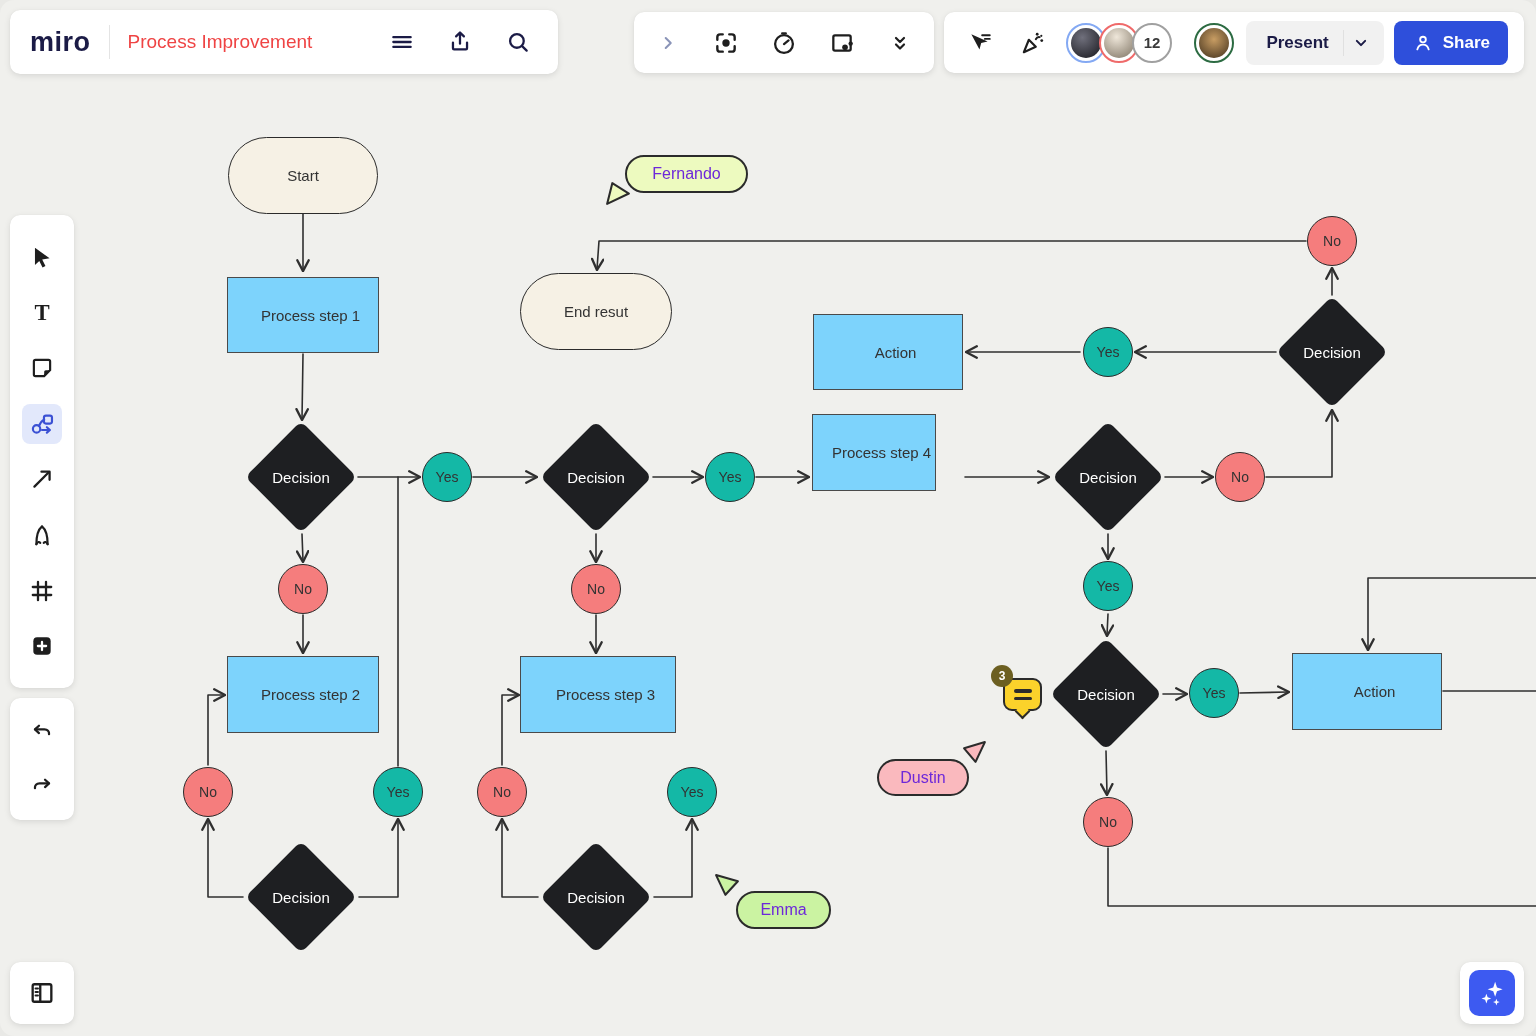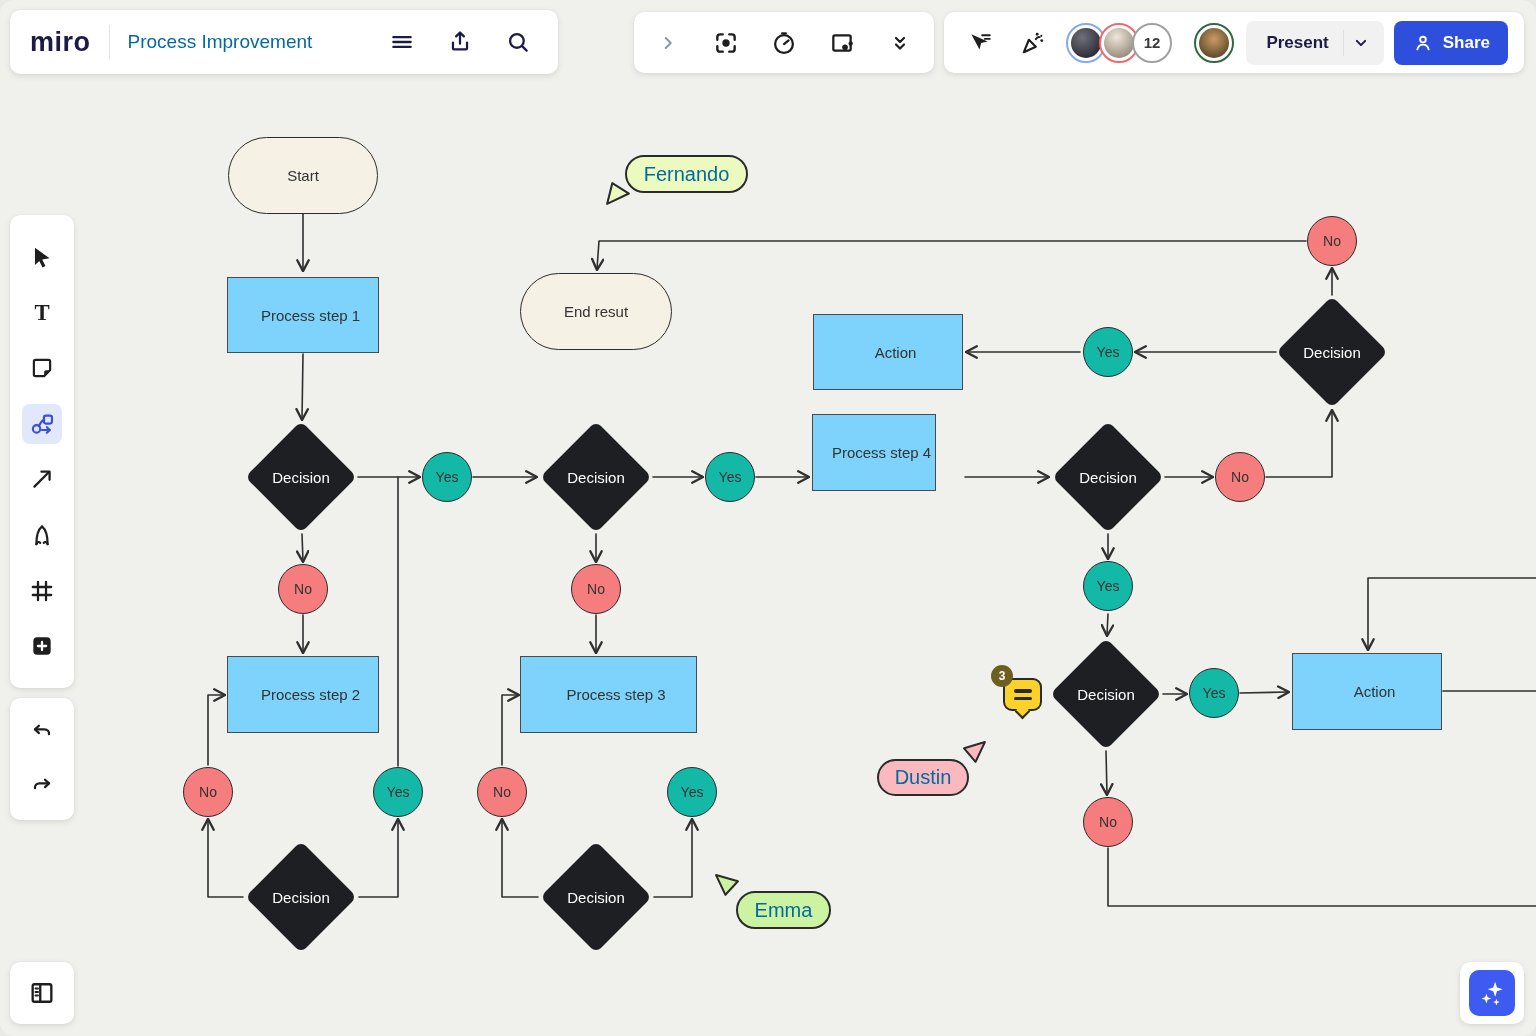--- a/index.html
+++ b/index.html
@@ -12,21 +12,21 @@
            box-shadow:0 2px 6px rgba(0,0,0,.10), 0 0 1px rgba(0,0,0,.08);
            display:flex; align-items:center; }
   .icon-btn { display:flex; align-items:center; justify-content:center; width:40px; height:40px;
               border-radius:8px; cursor:pointer; flex:0 0 auto; }
   .icon-btn svg { display:block; }
 
   
   #header-left { left:10px; top:10px; width:548px; height:64px; padding:0 20px; }
   .logo { font-size:27px; font-weight:700; color:#1b1b46; letter-spacing:.5px; margin-right:18px; }
   .vdiv { width:1px; height:34px; background:#e4e4e4; margin-right:18px; }
-  .board-title { font-size:19px; font-weight:500; color:#0369a1; }
+  .board-title { font-size:19px; font-weight:500; color:#ef4444; }
   #header-left .icons { margin-left:auto; display:flex; gap:18px; }
 
   
   #header-mid { left:634px; top:12px; width:300px; height:61px; padding:0 14px; justify-content:space-between; }
 
   
   #header-right { left:944px; top:12px; width:580px; height:61px; padding:0 16px; }
   .avatar { width:40px; height:40px; border-radius:50%; border:2.5px solid; background:#fff;
             display:flex; align-items:center; justify-content:center; flex:0 0 auto; }
   .avatar .photo { width:30px; height:30px; border-radius:50%; }
@@ -69,21 +69,21 @@
   .node.yes { background:#14b8a6; }
   .node.no  { background:#f57d7d; }
   .node.decision { background:transparent; border:none; }
   .diamond-shape { position:absolute; left:50%; top:50%; width:79px; height:79px;
                    transform:translate(-50%,-50%) rotate(45deg); background:#1e1f22; border-radius:7px; }
   .node.decision .node-label { position:relative; color:#fff; }
 
   
   .cursor { position:absolute; }
   .cursor .pill { border:2px solid #2b2b2b; border-radius:19px; display:flex; align-items:center;
-                  justify-content:center; font-size:20px; color:#0369a1; }
+                  justify-content:center; font-size:16px; color:#6d28d9; }
   .cursor svg { position:absolute; }
 
   
   #comment { position:absolute; left:1000px; top:675px; width:42px; height:38px; cursor:pointer; }
   #comment .bubble { position:absolute; left:3px; top:3px; width:39px; height:33px; background:#fbd22b;
                      border:2px solid #2b2b2b; border-radius:9px; display:flex; flex-direction:column;
                      gap:4px; align-items:center; justify-content:center; }
   #comment .bar { width:18px; height:3.5px; background:#2b2b2b; border-radius:2px; }
   #comment .tail { position:absolute; left:17px; top:31px; width:11px; height:11px; background:#fbd22b;
                    transform:rotate(45deg); border-right:2px solid #2b2b2b; border-bottom:2px solid #2b2b2b; }
@@ -172,21 +172,21 @@
       <div class="node decision" style="left: 540px; top: 421px; width: 112px; height: 112px;">
         <div class="diamond-shape"></div>
         <span class="node-label">Decision</span>
       </div>
       <div class="node yes" style="left: 705px; top: 452px; width: 50px; height: 50px;">
         <span class="node-label">Yes</span>
       </div>
       <div class="node no" style="left: 571px; top: 564px; width: 50px; height: 50px;">
         <span class="node-label">No</span>
       </div>
-      <div class="node process" style="left: 520px; top: 655.5px; width: 177px; height: 77px;">
+      <div class="node process" style="left: 520px; top: 655.5px; width: 156px; height: 77px;">
         <span class="node-label">Process step 3</span>
       </div>
       <div class="node no" style="left: 477px; top: 767px; width: 50px; height: 50px;">
         <span class="node-label">No</span>
       </div>
       <div class="node yes" style="left: 667px; top: 767px; width: 50px; height: 50px;">
         <span class="node-label">Yes</span>
       </div>
       <div class="node decision" style="left: 540px; top: 841px; width: 112px; height: 112px;">
         <div class="diamond-shape"></div>

